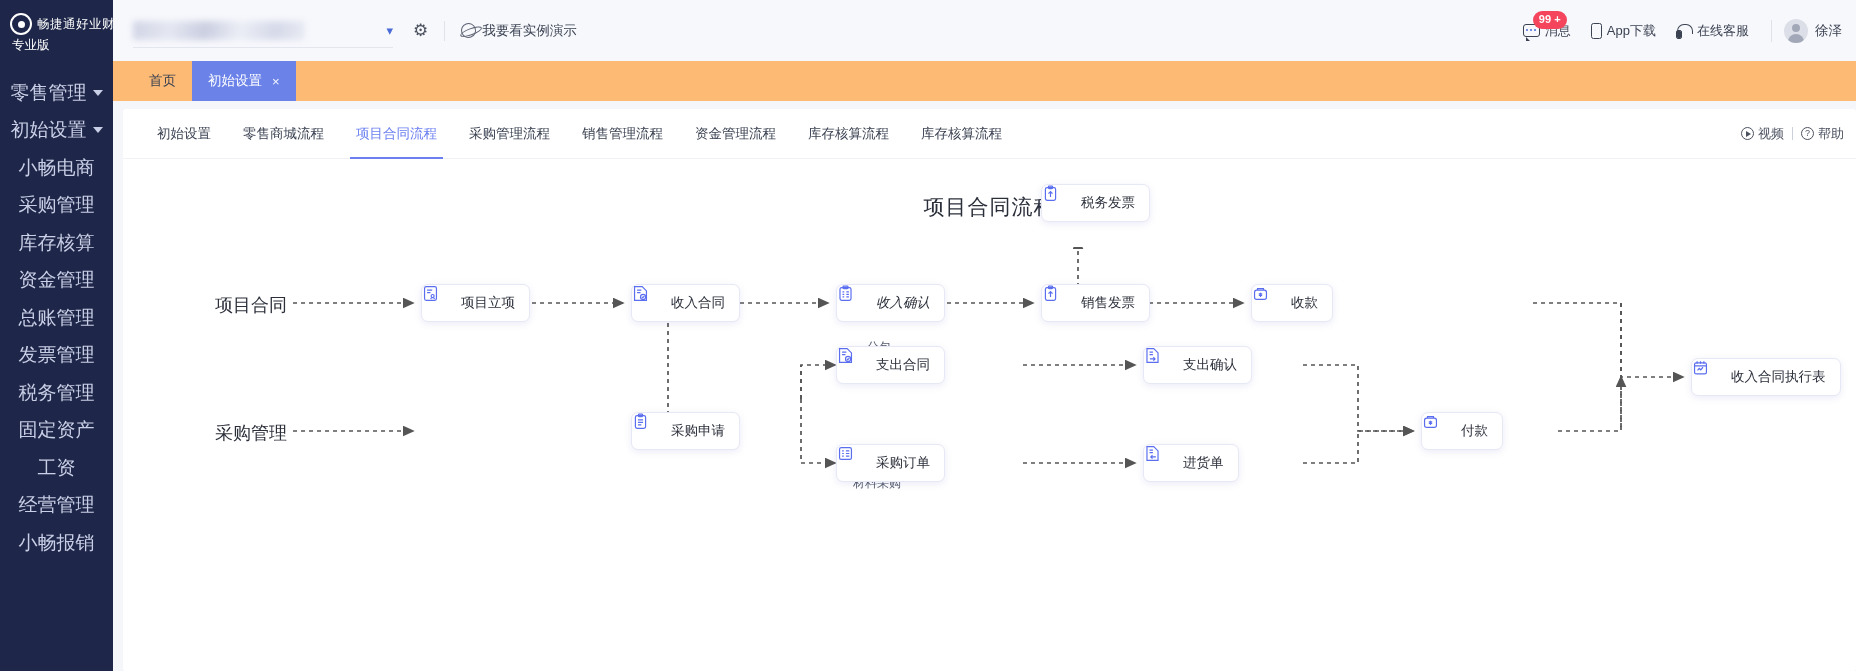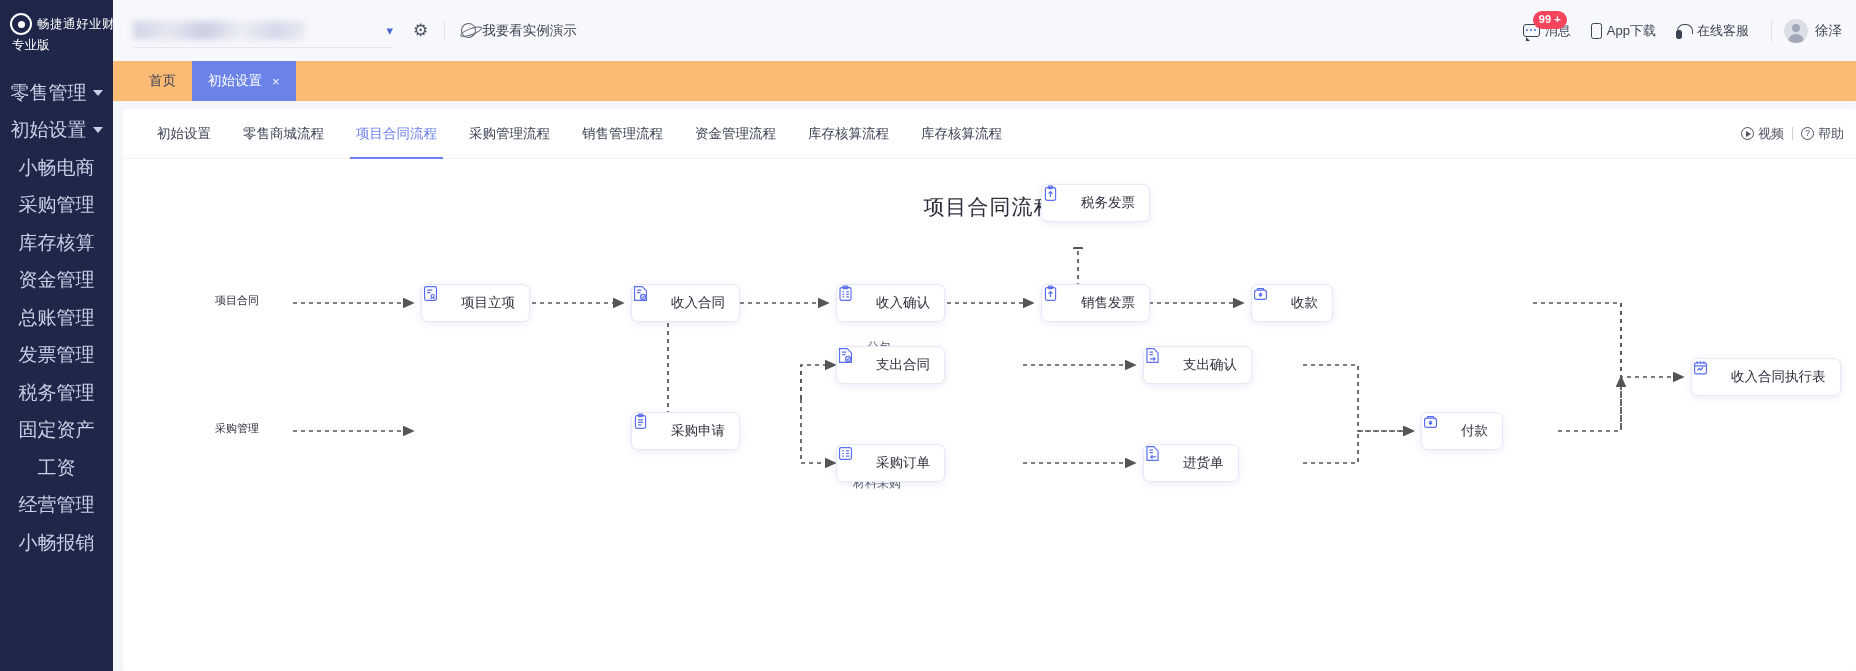--- a/index.html
+++ b/index.html
@@ -116,21 +116,21 @@
   .circ{width:13px;height:13px;border:1.3px solid #4d5260;border-radius:50%;display:inline-flex;align-items:center;justify-content:center;font-size:9px;line-height:1;}
   .play-tri{width:0;height:0;border-left:5px solid #4d5260;border-top:3px solid transparent;border-bottom:3px solid transparent;margin-left:1.5px;}
   .sr-sep{width:1px;height:13px;background:#ccd0da;}
 
   .chart-title { text-align:center; font-size:21px; color:#2b2f3a; margin-top:34px; letter-spacing:1px; }
 
   
   .flow { position:relative; width:100%; height:340px; margin-top:26px; }
   .flow svg { position:absolute; left:0; top:0; width:100%; height:100%; }
 
-  .rowlabel { position:absolute; font-size:11px; color:#2b2f3a; white-space:nowrap;text-align:center; }
+  .rowlabel { position:absolute; font-size:18px; color:#2b2f3a; white-space:nowrap;text-align:center; }
 
   .node {
     position:absolute; height:38px; background:#fff;
     border:1px solid #e7e8f5; border-radius:7px;
     box-shadow:0 2px 7px rgba(97,110,196,.13);
     display:flex; align-items:center; padding:0 14px; gap:8px;
     font-size:13.5px; color:#2b2f3a; white-space:nowrap; cursor:pointer;
   }
   .node .ic { width:17px; height:17px; flex:0 0 17px; color:#5b6ef0; display:block; }
   .node .ic svg{width:17px;height:17px;display:block;}
@@ -353,21 +353,21 @@
             <span class="ic">
                 <svg viewBox="0 0 20 20" fill="none" stroke="#5b6ef0" stroke-width="1.4">
                   <path d="M3 2h9l5 5v11H3z"></path>
                   <path d="M6 6h5M6 9h4"></path>
                   <circle cx="13" cy="14" r="3"></circle>
                   <path d="M11.6 14l1 1 1.9-2"></path>
                 </svg>
               </span>
             <span>收入合同</span>
           </div>
-          <div class="node" style="left:713px; top:37px;">
+          <div class="node" style="left:713px; top:37px;font-style:italic;">
             <span class="ic">
                 <svg viewBox="0 0 20 20" fill="none" stroke="#5b6ef0" stroke-width="1.4">
                   <rect x="3.5" y="3" width="13" height="15" rx="2"></rect>
                   <rect x="7" y="1.3" width="6" height="3" rx="1"></rect>
                   <path d="M6.5 8h2M6.5 11h2M6.5 14h2M11 8h3M11 11h3M11 14h3"></path>
                 </svg>
               </span>
             <span>收入确认</span>
           </div>
           <div class="node" style="left:918px; top:37px;">

